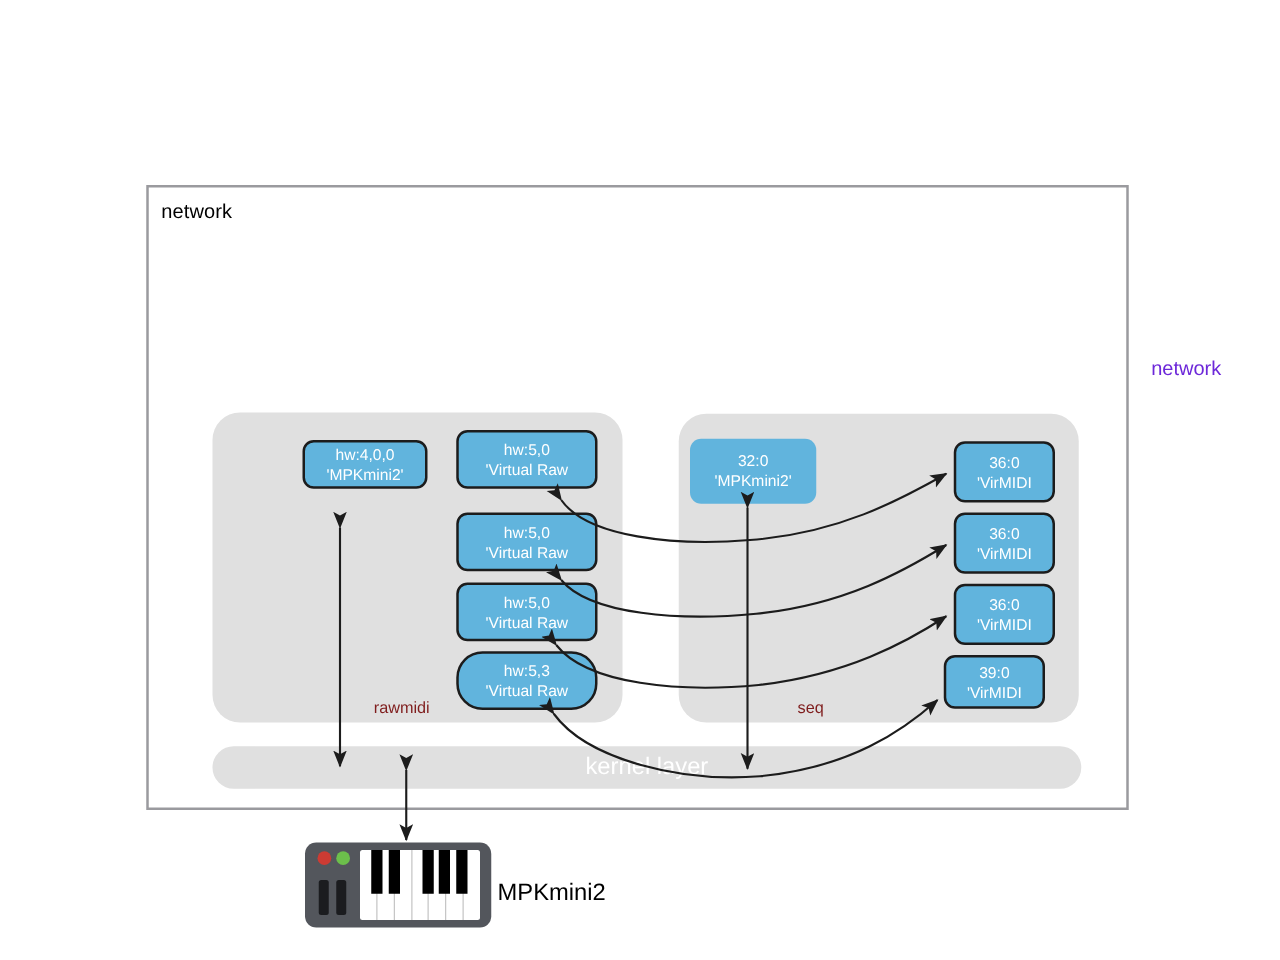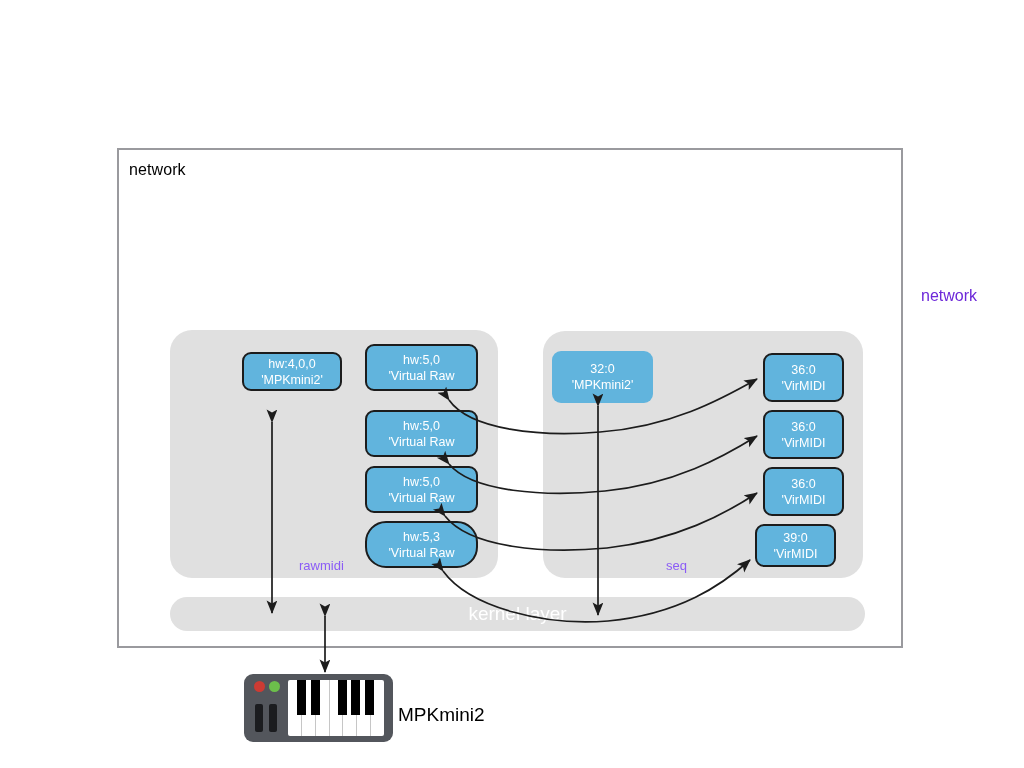--- a/index.html
+++ b/index.html
@@ -60,24 +60,24 @@
   }
   #group-seq {
     left: 543px;
     top: 331px;
     width: 320px;
     height: 247px;
   }
   .group-label {
     position: absolute;
     font-size: 13px;
-    color: #8b5cf6;
+    color: #7f1d1d;
   }
   #label-rawmidi { left: 299px; top: 558px; }
-  #label-seq     { left: 666px; top: 558px; }
+  #label-seq     { left: 638px; top: 558px; }
 
   
   .kernel-bar {
     position: absolute;
     left: 170px;
     top: 597px;
     width: 695px;
     height: 34px;
     background: #e0e0e0;
     border-radius: 17px;

